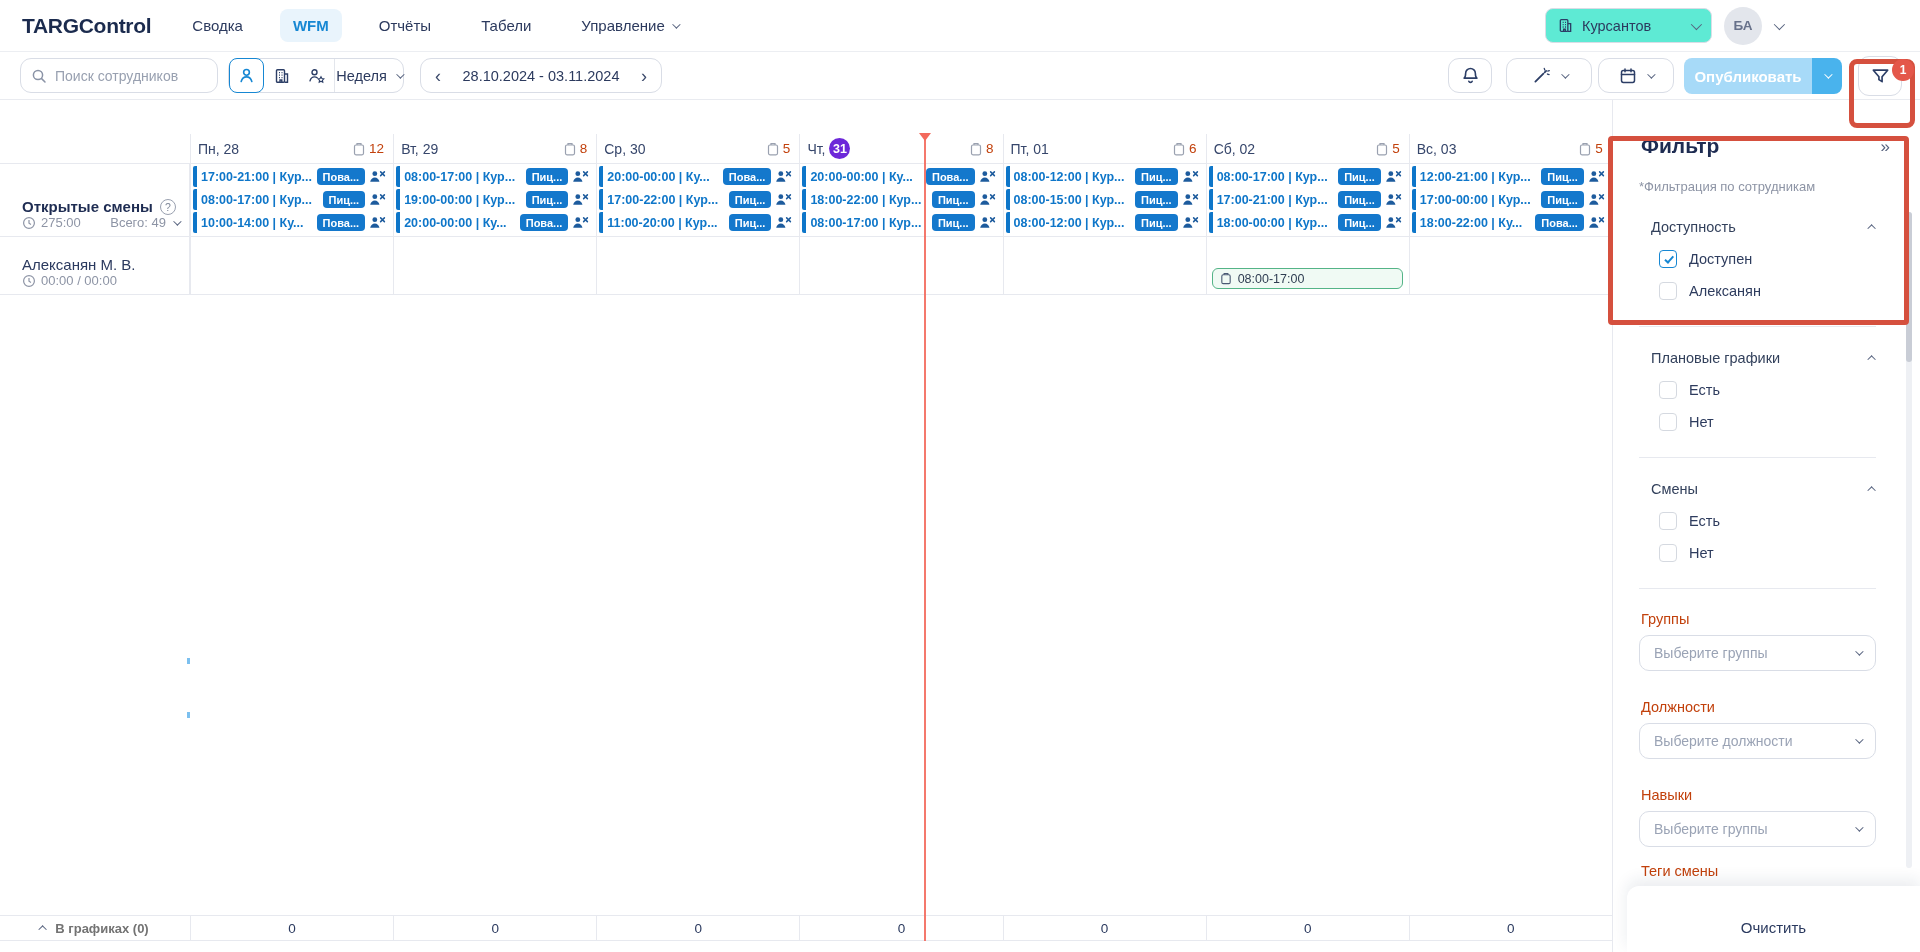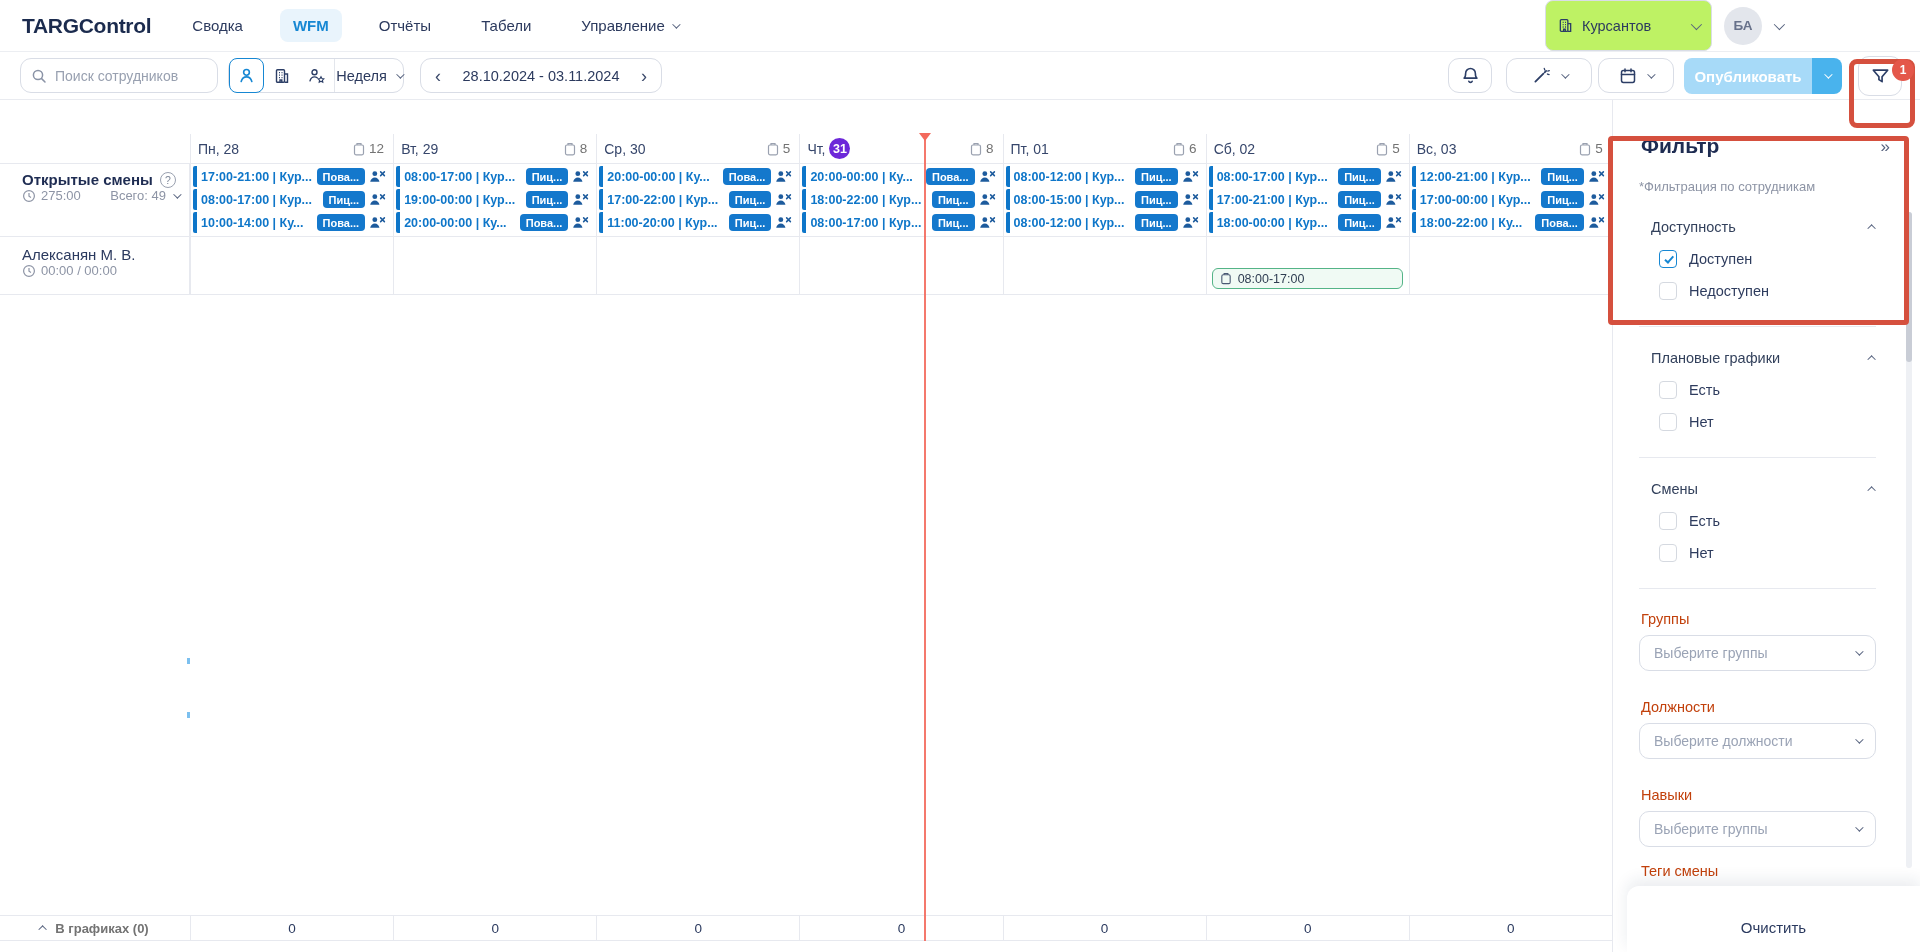--- a/index.html
+++ b/index.html
@@ -17,22 +17,22 @@
 
   
   .navbar { position:absolute; top:0; left:0; right:0; height:52px; background:#fff;
     border-bottom:1px solid #eceef2; display:flex; align-items:center; z-index:10; }
   .logo { margin-left:22px; font-size:21px; font-weight:800; color:#1b2b4e; letter-spacing:-.3px; }
   .main-nav { display:flex; align-items:center; margin-left:28px; gap:24px; }
   .nav-item { display:flex; align-items:center; gap:7px; padding:8px 13px; border-radius:8px;
     font-size:15px; color:#2c3a5e; cursor:pointer; white-space:nowrap; }
   .nav-item.active { color:#1687d3; background:#e9f4fc; font-weight:600; }
   .nav-right { margin-left:auto; margin-right:138px; display:flex; align-items:center; gap:12px; }
-  .org-btn { display:flex; align-items:center; gap:9px; width:167px; height:51px;
-    border:1px solid #d9dde6; border-radius:8px; padding:0 12px; background:#bef264; }
+  .org-btn { display:flex; align-items:center; gap:9px; width:167px; height:35px;
+    border:1px solid #d9dde6; border-radius:8px; padding:0 12px; background:#5eead4; }
   .org-btn .lbl { font-size:14.5px; color:#2c3a5e; flex:1; }
   .avatar { width:38px; height:38px; border-radius:50%; background:#e3e6ec; color:#67718a;
     font-size:13.5px; font-weight:700; display:flex; align-items:center; justify-content:center; }
 
   
   .toolbar { position:absolute; top:52px; left:0; right:0; height:48px; background:#fff;
     border-bottom:1px solid #e9ebf0; z-index:9; }
   .tb-btn { position:absolute; top:6px; height:35px; border:1px solid #d9dde6; border-radius:11px;
     background:#fff; display:flex; align-items:center; justify-content:center; gap:10px; }
   .search { left:20px; width:198px; padding:0 10px; justify-content:flex-start; gap:8px; }
@@ -61,26 +61,26 @@
   .grid { position:absolute; top:100px; left:0; width:1612px; height:852px; background:#fff; }
   .grid-header { position:absolute; top:34px; left:0; right:0; height:30px; display:flex;
     border-bottom:1px solid #e7e9ef; }
   .corner { width:190px; flex:none; }
   .day-headers { flex:1; display:flex; }
   .day-header { width:203.14px; flex:none; border-left:1px solid #e7e9ef; display:flex;
     align-items:center; justify-content:space-between; padding:0 9px 0 7px; }
   .dh-left { display:flex; align-items:center; gap:4px; font-size:14px; color:#36466b; font-weight:500; }
   .dh-badge { width:21px; height:21px; border-radius:50%; background:#6d28d9; color:#fff;
     font-size:12.5px; font-weight:700; display:flex; align-items:center; justify-content:center; }
-  .dh-right { display:flex; align-items:center; gap:4px; font-size:13.5px; color:#737373; font-weight:500; }
+  .dh-right { display:flex; align-items:center; gap:4px; font-size:13.5px; color:#c2410c; font-weight:500; }
 
   .row-open { position:absolute; top:64px; left:0; right:0; height:73px; display:flex;
     border-bottom:1px solid #e7e9ef; }
   .left-cell { width:190px; flex:none; border-right:1px solid #e7e9ef; padding:7px 10px 6px 22px;
-    display:flex; flex-direction:column; justify-content:flex-start; }
+    display:flex; flex-direction:column; justify-content:flex-end; }
   .ol-title-row { display:flex; align-items:center; gap:7px; }
   .ol-title { font-size:15px; font-weight:700; color:#1e2c52; }
   .qmark { width:16px; height:16px; border:1.2px solid #9aa1b0; border-radius:50%; color:#7e8798;
     font-size:10.5px; display:flex; align-items:center; justify-content:center; cursor:pointer; }
   .with-clock { display:flex; align-items:center; gap:5px; font-size:13px; color:#8d94a5; }
   .ol-bottom { display:flex; align-items:center; justify-content:space-between; }
   .total-toggle { display:flex; align-items:center; gap:7px; font-size:13px; color:#8d94a5; cursor:pointer; }
   .open-cells { flex:1; display:flex; }
   .shift-cell { width:203.14px; flex:none; border-left:1px solid #e7e9ef; padding:2px 5px 0 2px; }
   .shift { height:21px; margin-bottom:2px; display:flex; align-items:center; gap:4px;
@@ -766,21 +766,21 @@
     </div>
     <div class="fsec-opts">
           <label class="fopt">
     <span class="cb checked">
               <span class="tick"></span>
             </span>
     <span class="fopt-label">Доступен</span>
   </label>
           <label class="fopt">
     <span class="cb"></span>
-    <span class="fopt-label">Недоступен</span>
+    <span class="fopt-label">Алексанян</span>
   </label>
         </div>
     <div class="fsec-divider"></div>
   </div>
       <div class="fsec">
     <div class="fsec-head">
       <span>Плановые графики</span>
       <span class="chev chev-up small"></span>
     </div>
     <div class="fsec-opts">

